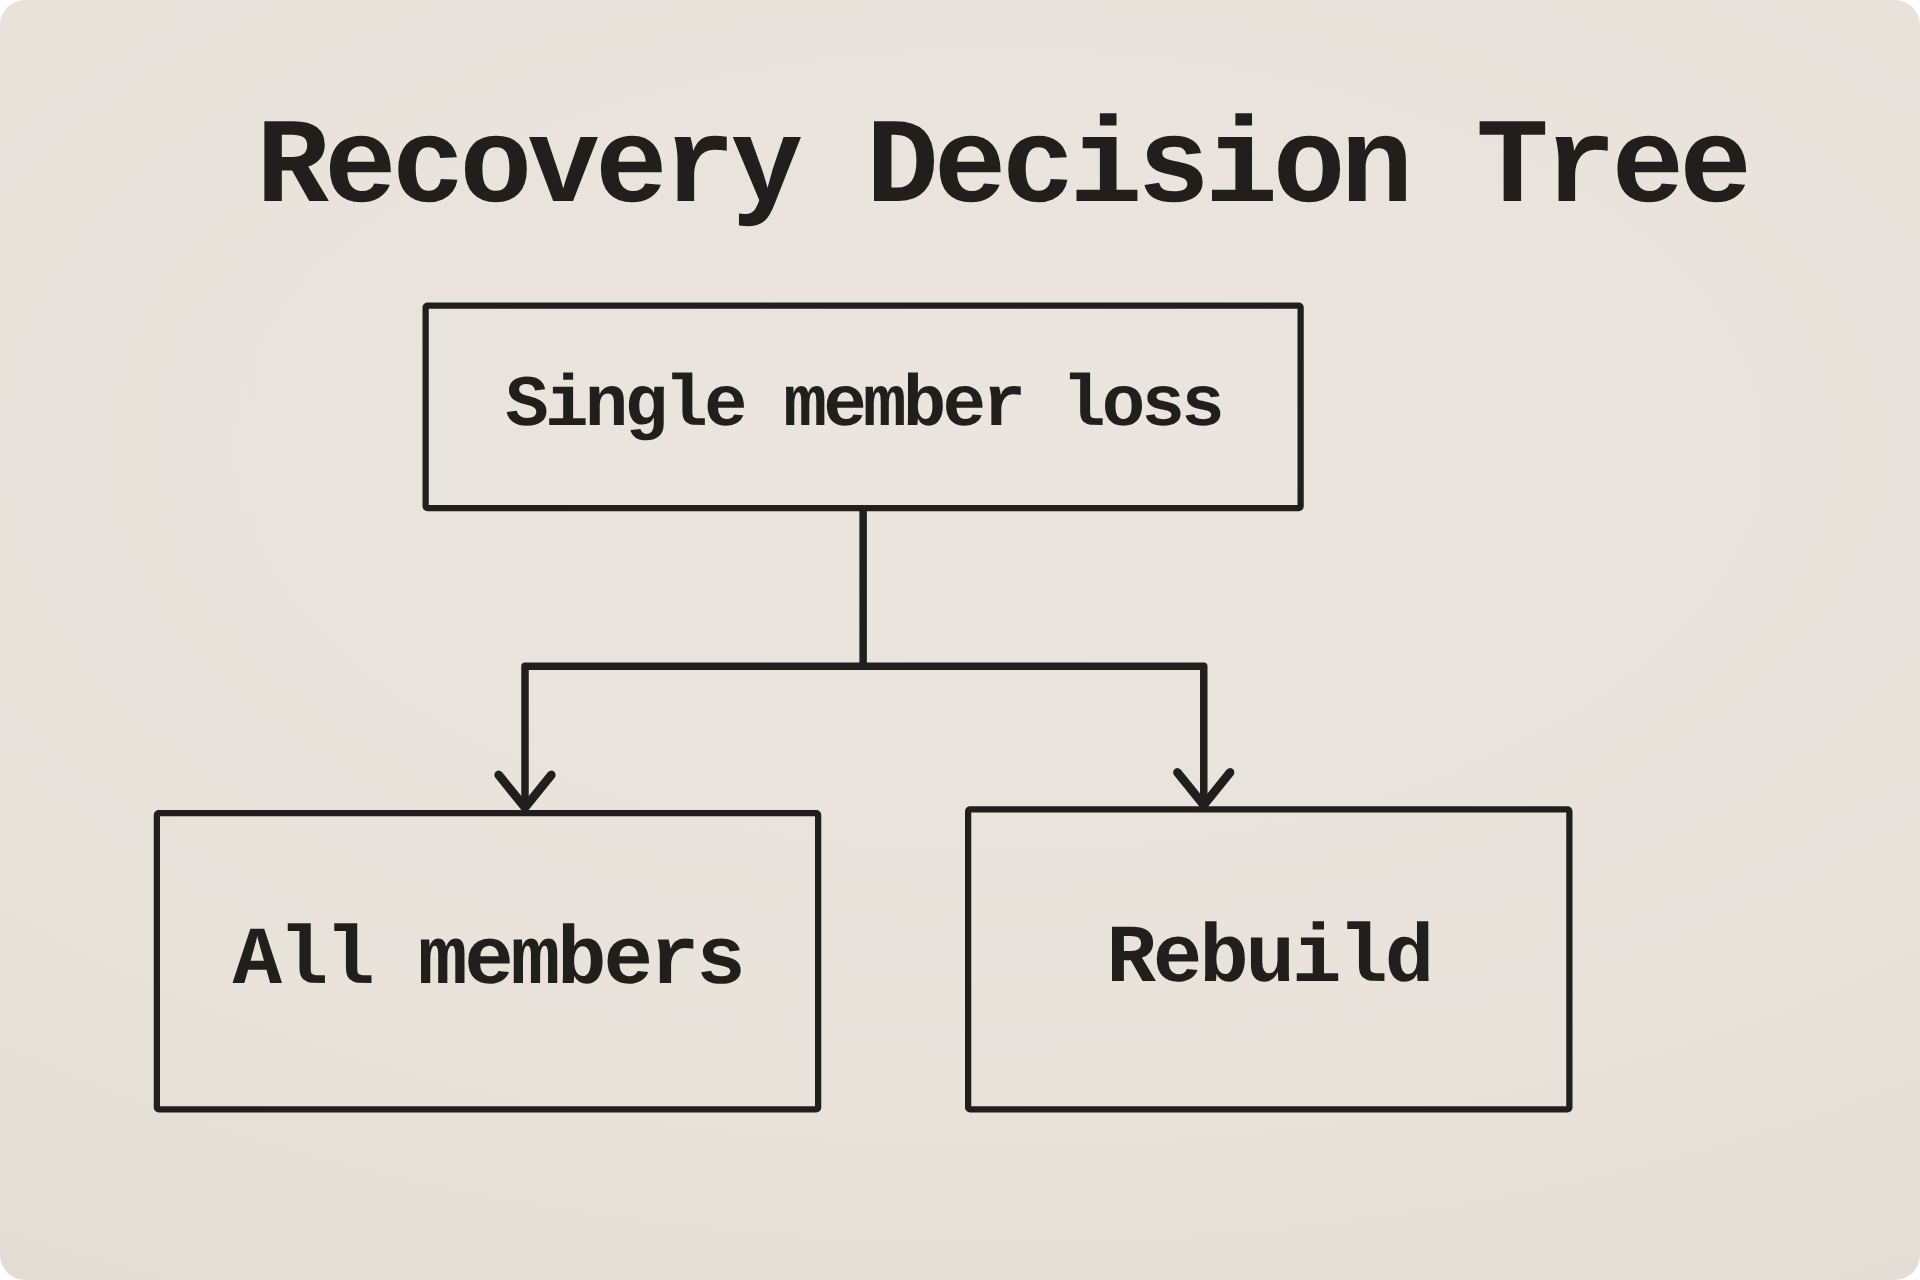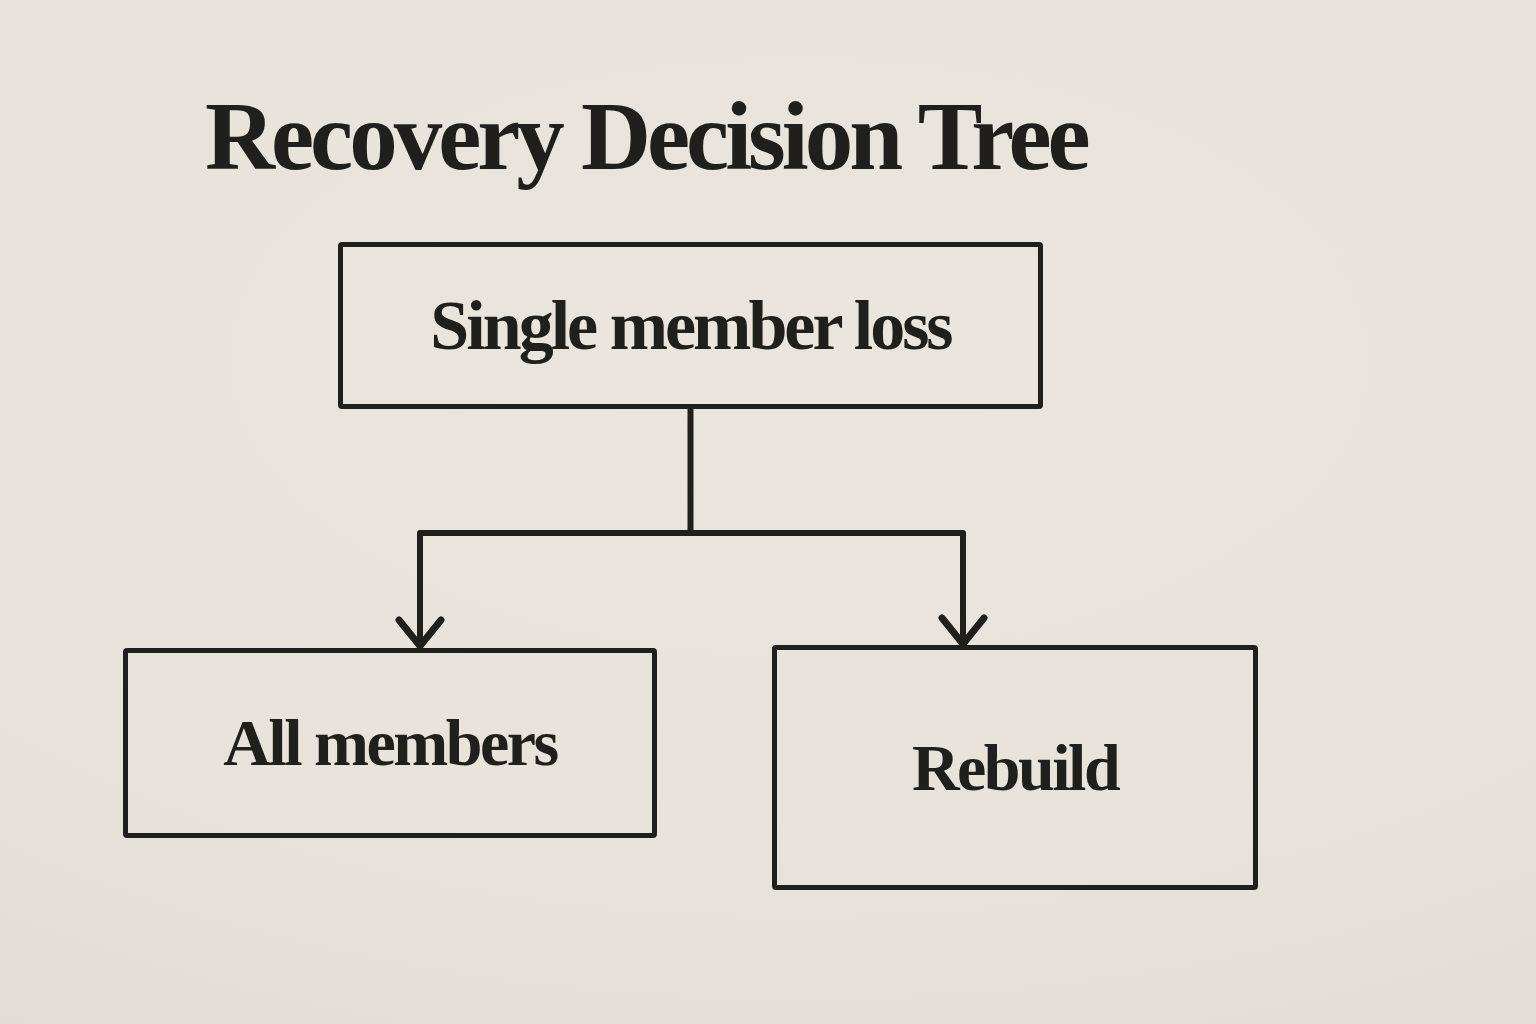--- a/index.html
+++ b/index.html
@@ -4,26 +4,27 @@
 <style>
   html, body {
     margin: 0;
     padding: 0;
   }
   .canvas {
     position: relative;
     width: 1536px;
     height: 1024px;
     overflow: hidden;
-    font-family: Liberation Serif, serif;
+    font-family: Liberation Mono, monospace;
     background: radial-gradient(120% 95% at 52% 35%,
                 var(--bg-light, #eae6df) 0%,
                 var(--bg, #e7e3db) 55%,
                 var(--bg-dark, #ddd8d0) 100%);
     color: var(--ink, #211f1b);
+    border-radius: 20px;
   }
   .page-title {
     position: absolute;
     left: 205px;
     top: 88px;
     margin: 0;
     font-size: 97px;
     font-weight: 700;
     letter-spacing: -4px;
     line-height: 1;
@@ -56,28 +57,28 @@
     justify-content: center;
     text-align: center;
     font-weight: 700;
     line-height: 1.2;
   }
   .node-root {
     left: 338px;
     top: 242px;
     width: 705px;
     height: 167px;
-    font-size: 70px;
+    font-size: 58px;
     letter-spacing: -3px;
   }
   .node-left {
     left: 123px;
     top: 648px;
     width: 534px;
-    height: 190px;
+    height: 242px;
     font-size: 66px;
     letter-spacing: -2.5px;
   }
   .node-right {
     left: 772px;
     top: 645px;
     width: 486px;
     height: 245px;
     font-size: 66px;
     letter-spacing: -2.5px;

